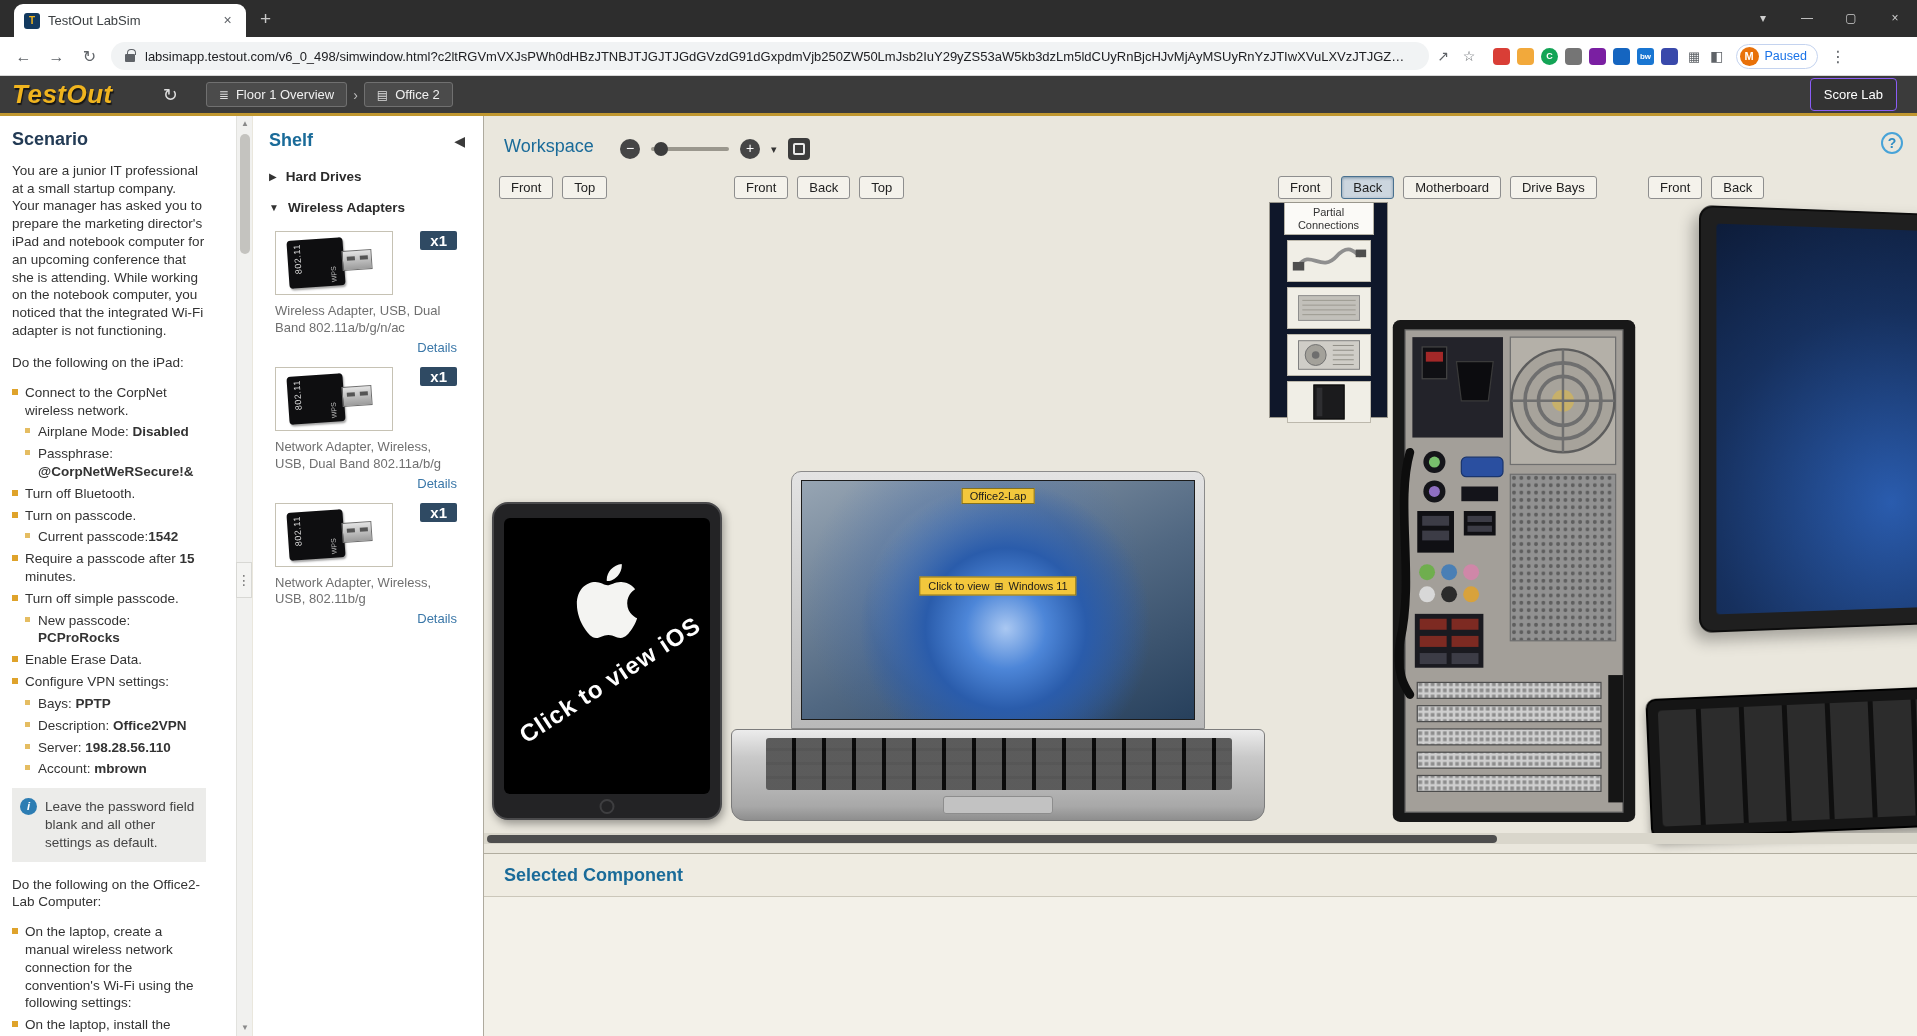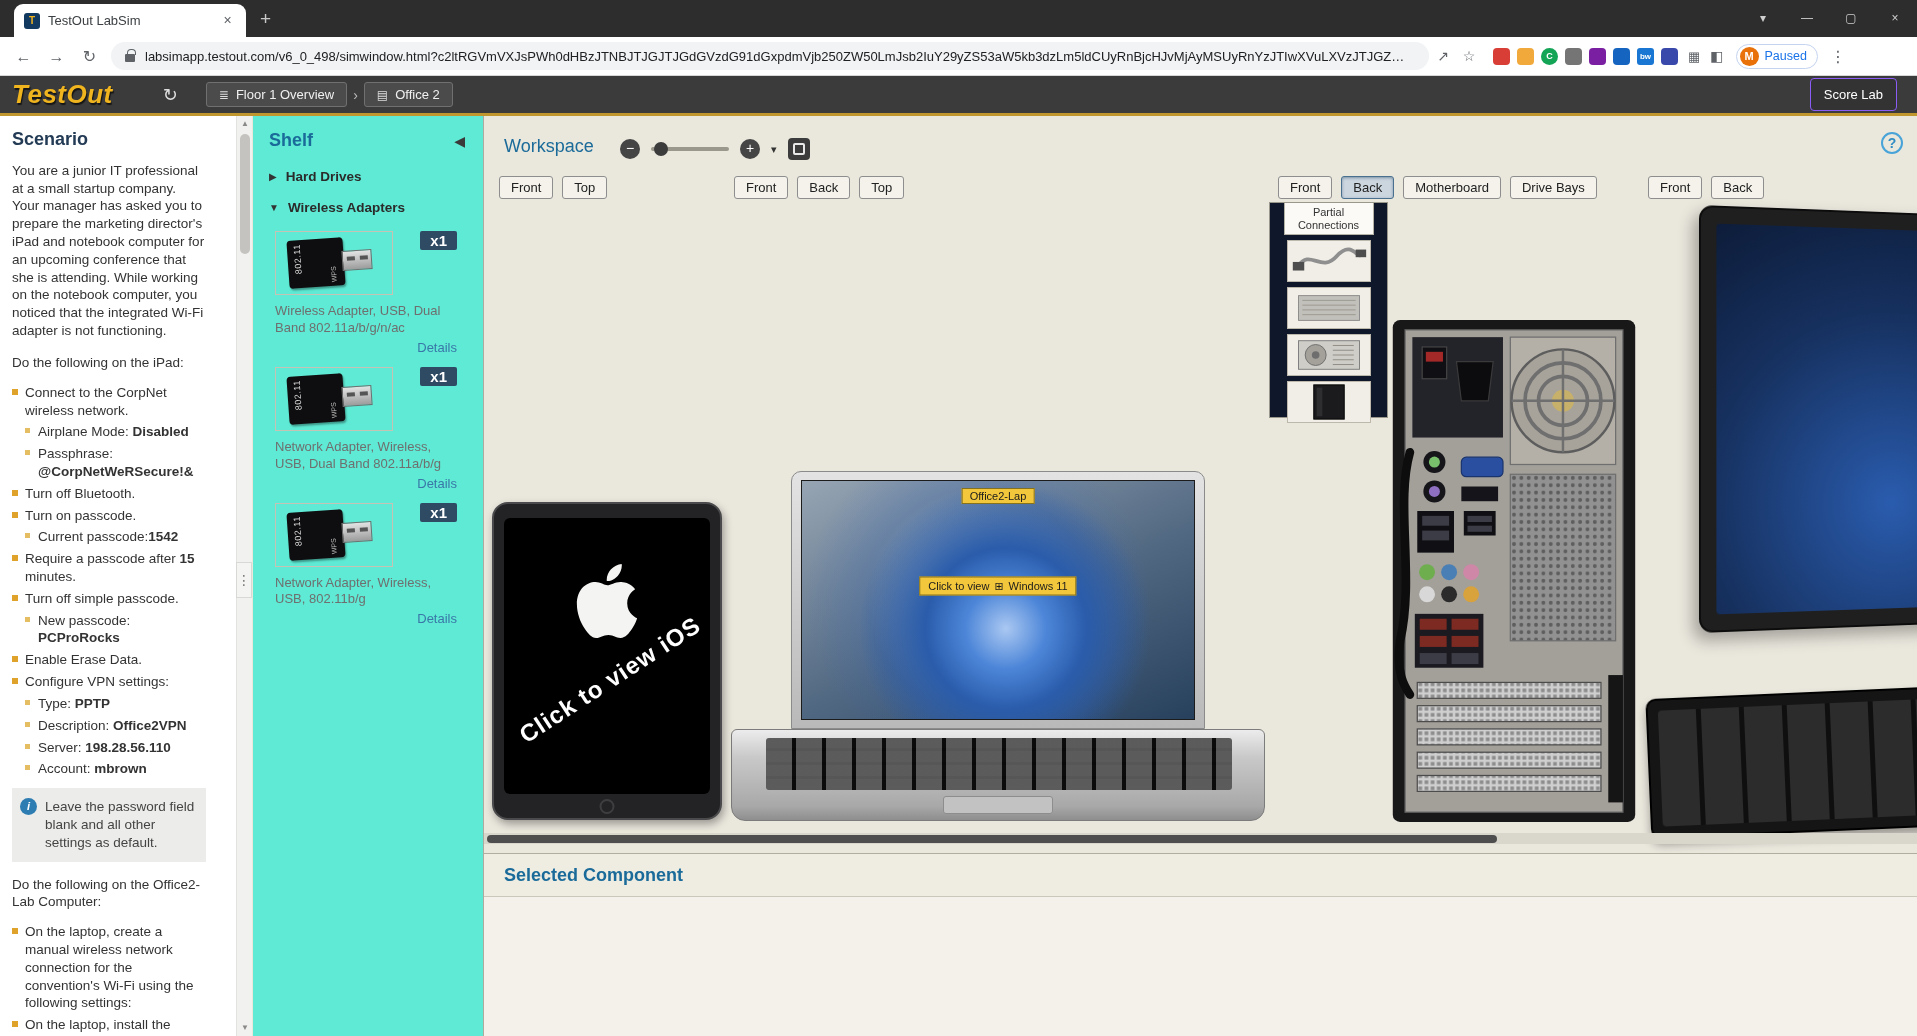--- a/index.html
+++ b/index.html
@@ -56,21 +56,21 @@
 .tasks li.l2::before{content:"";position:absolute;left:0;top:5px;width:5px;height:5px;background:#e5bd62}
 .notebox{display:flex;gap:8px;background:#ececea;padding:10px 8px;margin:10px 0 12px;color:#444}
 .noteic{flex:0 0 17px;width:17px;height:17px;border-radius:50%;background:#2d7db3;color:#fff;font-size:11px;font-style:italic;font-weight:700;text-align:center;line-height:17px}
 .vscroll{position:absolute;top:116px;left:236px;width:16px;height:920px;background:#f1f1ef;border-left:1px solid #e2e2de}
 .vsthumb{position:absolute;top:18px;left:3px;width:10px;height:120px;background:#c4c3bf;border-radius:5px}
 .vsarrow{position:absolute;left:0;width:16px;height:16px;text-align:center;font-size:8px;color:#8a8a8a;line-height:16px}
 .vsarrow.up{top:0}.vsarrow.dn{bottom:0}
 .grip{position:absolute;top:562px;left:236px;width:16px;height:36px;background:#f4f4f2;border:1px solid #d8d8d4;color:#777;font-size:14px;text-align:center;line-height:34px}
 
 
-.shelfp{position:absolute;top:116px;left:253px;width:231px;height:920px;background:#5eead4;border-right:1px solid #aeaa9e}
+.shelfp{position:absolute;top:116px;left:253px;width:231px;height:920px;background:#ffffff;border-right:1px solid #aeaa9e}
 .shelf-head{display:flex;align-items:center;justify-content:space-between;padding:14px 18px 10px 16px}
 .shelf-title{font-size:18px;font-weight:700;color:#1a6b99}
 .collapse{color:#3a3a3a;font-size:14px}
 .sec{display:flex;align-items:center;gap:9px;padding:8px 16px;font-size:13.5px;font-weight:700;color:#2b2b2b}
 .tri{font-size:10px;color:#333}
 .shelf-item{position:relative;padding:8px 26px 4px 22px}
 .qty{position:absolute;right:26px;top:8px;background:#2f4a63;color:#fff;font-size:15px;font-weight:700;padding:1px 10px;border-radius:2px}
 .athumb{width:118px;height:64px;border:1px solid #c6c2b4;position:relative}
 .abody{position:absolute;left:12px;top:7px;width:56px;height:48px;background:#0e0e10;border-radius:4px;transform:rotate(-4deg);box-shadow:1px 2px 2px rgba(0,0,0,.35)}
 .atxt{position:absolute;left:5px;top:4px;color:#ddd;font-size:9px;writing-mode:vertical-rl;transform:rotate(180deg);letter-spacing:.5px}
@@ -204,21 +204,21 @@
       <li class="l2"><span>Airplane Mode: </span><b>Disabled</b><span></span></li>
       <li class="l2"><span>Passphrase: </span><b>@CorpNetWeRSecure!&amp;</b><span></span></li>
       <li class="l1"><span>Turn off Bluetooth.</span><b></b><span></span></li>
       <li class="l1"><span>Turn on passcode.</span><b></b><span></span></li>
       <li class="l2"><span>Current passcode:</span><b>1542</b><span></span></li>
       <li class="l1"><span>Require a passcode after </span><b>15</b><span> minutes.</span></li>
       <li class="l1"><span>Turn off simple passcode.</span><b></b><span></span></li>
       <li class="l2"><span>New passcode: </span><b>PCProRocks</b><span></span></li>
       <li class="l1"><span>Enable Erase Data.</span><b></b><span></span></li>
       <li class="l1"><span>Configure VPN settings:</span><b></b><span></span></li>
-      <li class="l2"><span>Type: </span><b>PPTP</b><span></span></li>
+      <li class="l2"><span>Bays: </span><b>PPTP</b><span></span></li>
       <li class="l2"><span>Description: </span><b>Office2VPN</b><span></span></li>
       <li class="l2"><span>Server: </span><b>198.28.56.110</b><span></span></li>
       <li class="l2"><span>Account: </span><b>mbrown</b><span></span></li>
     </ul>
     <div class="notebox">
       <span class="noteic">i</span>
       <span>Leave the password field blank and all other settings as default.</span>
     </div>
     <p class="heading">Do the following on the Office2-Lab Computer:</p>
     <ul class="tasks">

